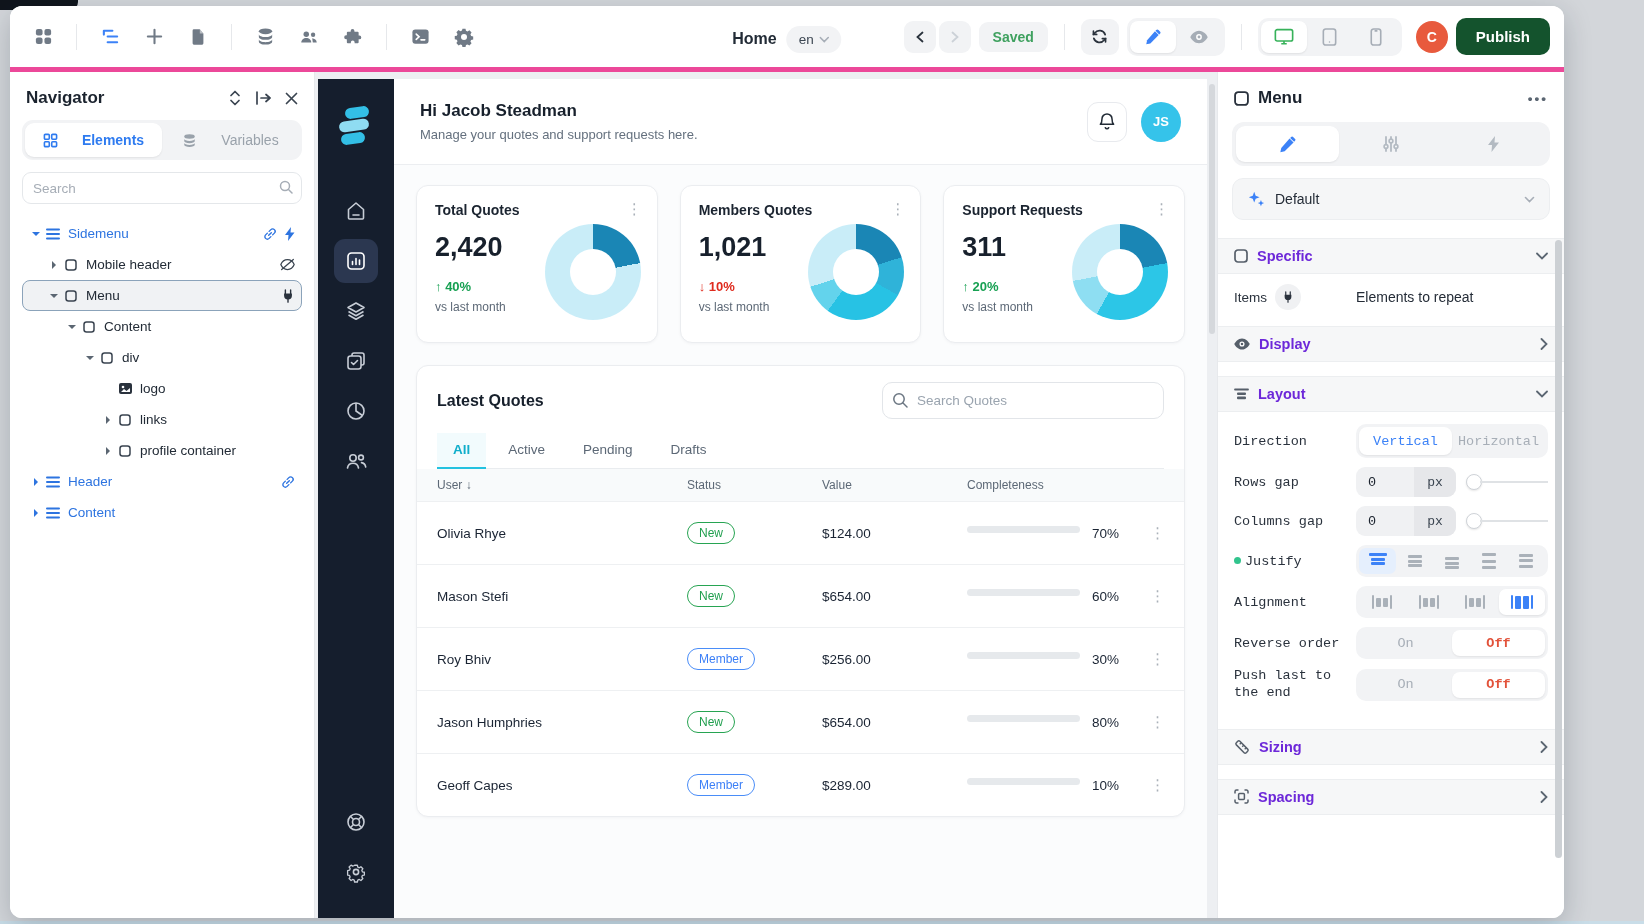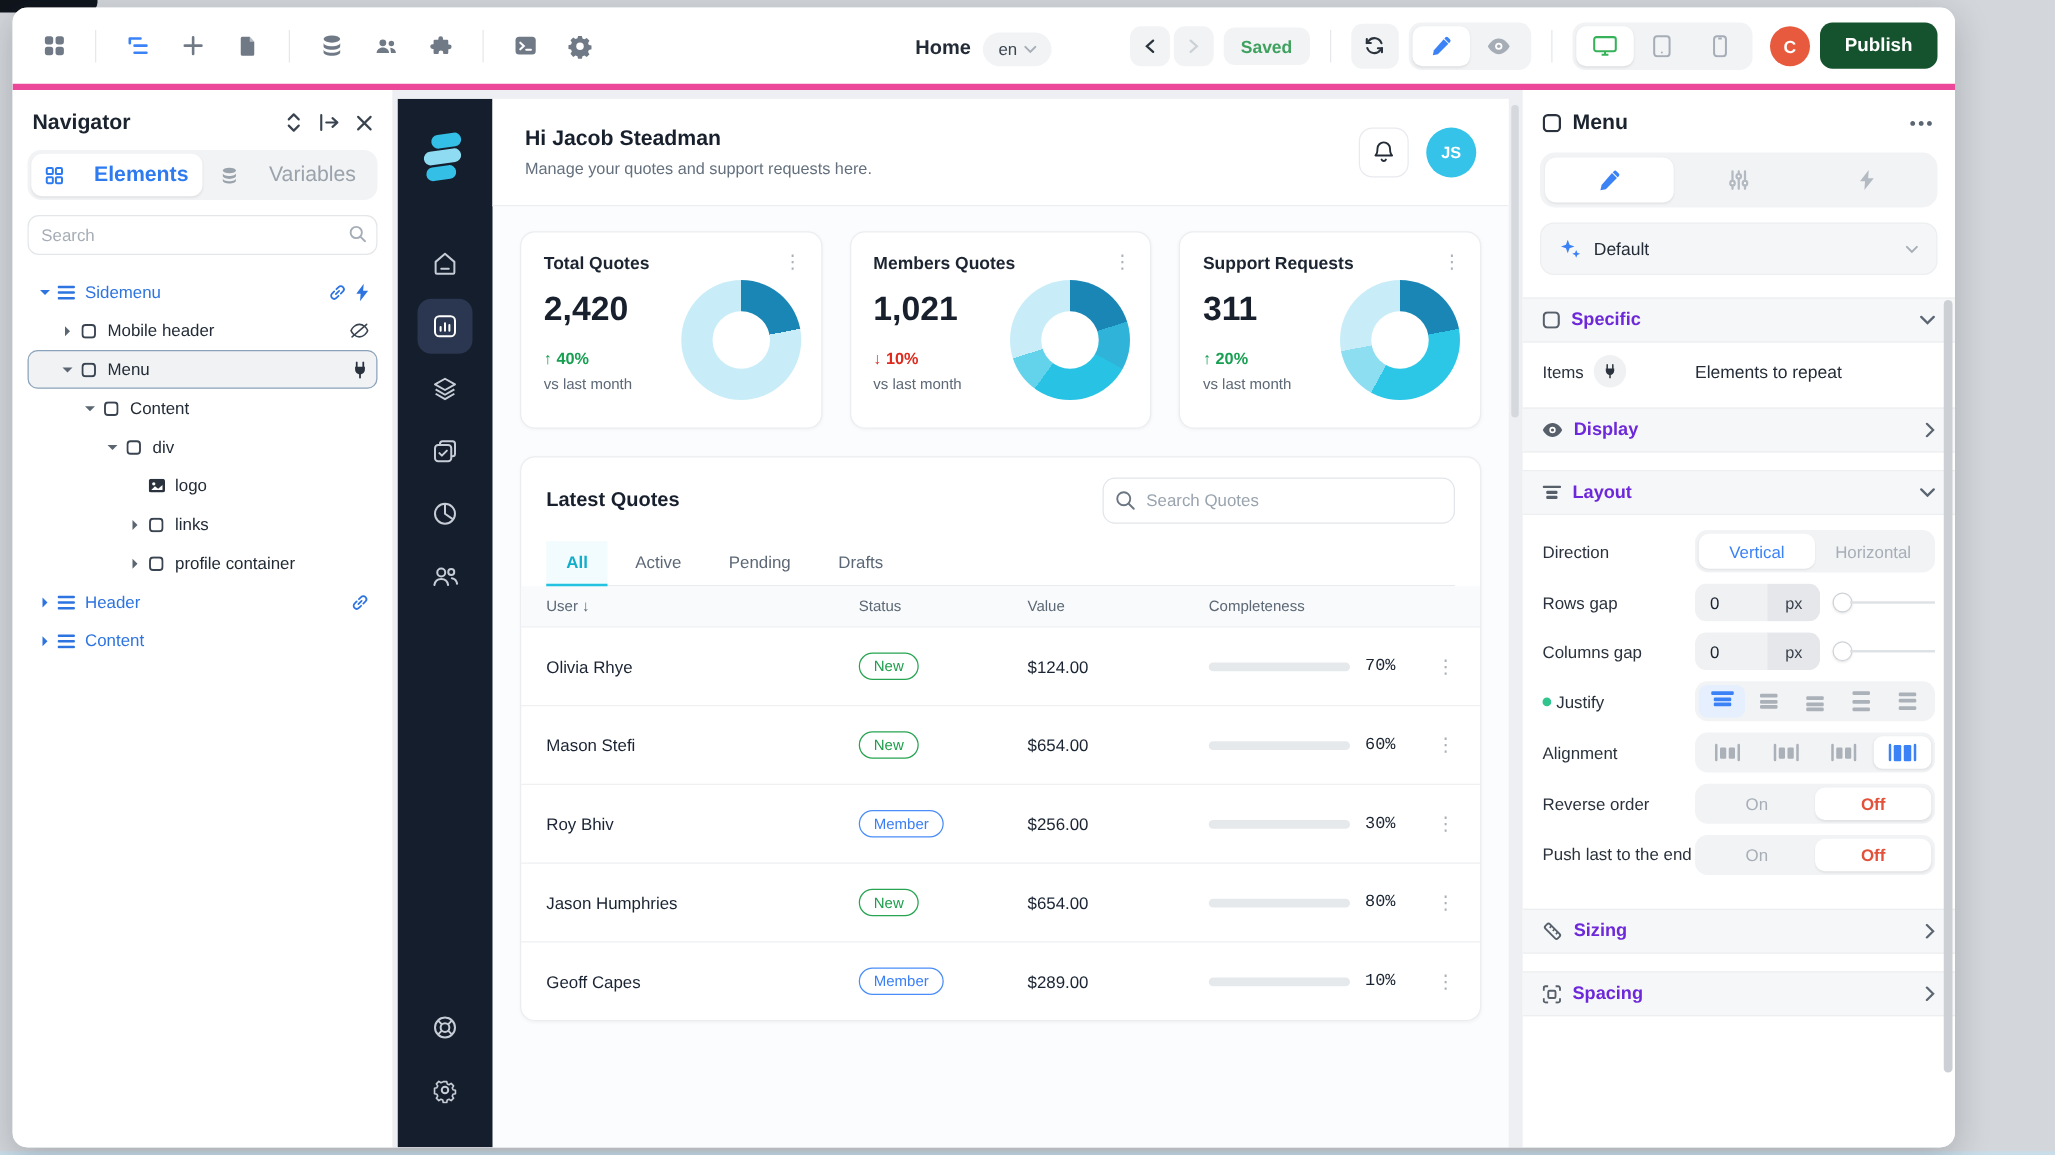--- a/index.html
+++ b/index.html
@@ -33,21 +33,21 @@
   .publish-btn { background:#14532d; color:#fff; border:none; font-family:inherit; font-size:15px; font-weight:bold; border-radius:10px; padding:10px 20px; cursor:pointer; }
 
   .main { flex:1; display:flex; min-height:0; }
 
   
   .navigator { width:305px; flex:0 0 305px; background:#fff; border-right:1px solid #e7e9ec; padding:14px 12px; }
   .nav-head { display:flex; align-items:center; margin:2px 4px 12px; }
   .nav-title { font-size:17px; font-weight:bold; color:#1b232e; }
   .nav-head-icons { margin-left:auto; display:flex; gap:14px; color:#3a4450; align-items:center; }
   .nav-tabs { background:#f2f3f5; border-radius:11px; padding:3px; display:flex; margin-bottom:12px; }
-  .nav-tab { flex:1; height:34px; border-radius:9px; display:flex; align-items:center; justify-content:center; gap:24px; font-size:17px; color:#9aa2ab; }
+  .nav-tab { flex:1; height:34px; border-radius:9px; display:flex; align-items:center; justify-content:center; gap:24px; font-size:14px; color:#9aa2ab; }
   .nav-tab.on { background:#fff; color:#2e7bf0; box-shadow:0 1px 2px rgba(0,0,0,.07); font-weight:bold; }
   .nav-search { position:relative; margin-bottom:14px; }
   .nav-search input { width:100%; height:32px; border:1px solid #e4e7ea; border-radius:9px; padding:0 30px 0 10px; font-family:inherit; font-size:13.5px; color:#333; background:#fff; }
   .nav-search input::placeholder { color:#a6adb6; }
   .nav-search .mag { position:absolute; right:9px; top:8px; color:#a6adb6; }
 
   .tree { font-size:13.5px; }
   .tree-row { height:31px; display:flex; align-items:center; padding-left:calc(6px + var(--d)*18px); padding-right:6px; border:1.5px solid transparent; border-radius:8px; }
   .tree-row.selected { background:#f0f2f4; border-color:#8ba3ba; }
   .caret { width:14px; flex:0 0 14px; display:flex; justify-content:center; }
@@ -105,42 +105,42 @@
   .q-tabs { display:flex; gap:6px; border-bottom:1px solid #e9ecef; }
   .q-tab { padding:9px 16px 11px; font-size:13.5px; color:#5c6876; position:relative; }
   .q-tab.on { color:#10aecb; background:#f2fbfd; font-weight:bold; }
   .q-tab.on::after { content:""; position:absolute; left:0; right:0; bottom:-1px; height:2px; background:#23c2e0; }
   .q-table { margin:0 -20px; }
   .q-thead { display:grid; grid-template-columns:250px 135px 145px 1fr 46px; background:#f8fafb; padding:9px 20px; font-size:12px; color:#5c6876; }
   .q-row { display:grid; grid-template-columns:250px 135px 145px 1fr 46px; align-items:center; padding:0 20px; height:63px; border-top:1px solid #eef0f2; font-size:13.5px; color:#1a2433; }
   .pill { display:inline-block; border-radius:14px; padding:3px 11px; font-size:12px; background:#fff; }
   .pill.new { border:1px solid #27a452; color:#1f9e4d; }
   .pill.member { border:1px solid #4a8df8; color:#3b7ff7; }
-  .prog-wrap { display:flex; align-items:center; gap:12px;font-family:Liberation Mono, monospace; }
+  .prog-wrap { display:flex; gap:12px; }
   .prog-track { width:113px; height:7px; border-radius:4px; background:#e6e9ec; overflow:hidden; }
   .prog-fill { height:100%; border-radius:4px; background:#35c8ea; }
   .row-kebab { color:#aab1b9; text-align:right; font-size:15px; }
 
   
   .inspector { width:347px; flex:0 0 347px; background:#fff; border-left:1px solid #e7e9ec; position:relative; overflow:hidden; font-size:13.5px; }
   .insp-scroll { position:absolute; right:2px; top:168px; width:7px; height:618px; border-radius:4px; background:#ccd0d4; }
   .insp-head { display:flex; align-items:center; gap:9px; padding:16px 16px 10px; }
   .insp-title { font-size:17px; font-weight:bold; color:#1b232e; }
   .insp-kebab { margin-left:auto; color:#5b6672; font-weight:bold; letter-spacing:2px; }
   .insp-tabs { margin:4px 14px 12px; background:#f2f3f5; border-radius:12px; padding:4px; display:flex; }
   .insp-tab { flex:1; height:36px; border-radius:9px; display:flex; align-items:center; justify-content:center; color:#b3bac2; }
   .insp-tab.on { background:#fff; color:#3c82f7; box-shadow:0 1px 2px rgba(0,0,0,.07); }
   .style-src { margin:0 14px 18px; background:#f5f6f7; border:1px solid #eceef0; border-radius:11px; height:42px; display:flex; align-items:center; gap:10px; padding:0 14px; color:#242c37; font-size:14px; }
   .style-src .chev { margin-left:auto; color:#a7aeb7; }
 
   .sec-head { background:#f6f7f8; border-top:1px solid #eceef0; border-bottom:1px solid #eceef0; height:36px; display:flex; align-items:center; gap:9px; padding:0 16px; }
   .sec-title { font-weight:bold; font-size:14.5px; color:#6d28d9; }
   .sec-chev { margin-left:auto; color:#5b6672; }
   .sec-icon { color:#565f6a; display:flex; }
-  .sec-body { padding:12px 16px 18px; }
+  .sec-body { padding:12px 16px 18px;font-family:Liberation Mono, monospace; }
   .prop-row { display:flex; align-items:center; min-height:30px; margin-bottom:9px; }
   .prop-label { width:122px; flex:0 0 122px; color:#2a323d; }
   .prop-label .gdot { display:inline-block; width:7px; height:7px; border-radius:50%; background:#31c48d; margin-right:4px; vertical-align:1px; }
   .items-row { display:flex; align-items:center; padding:10px 16px 16px; }
   .items-label { color:#2a323d; display:flex; align-items:center; gap:8px; width:122px; }
   .plug-chip { width:26px; height:26px; border-radius:50%; background:#f0f1f3; display:flex; align-items:center; justify-content:center; color:#2a323d; }
   .items-value { color:#242c37; font-size:14px; }
 
   .dir-seg { flex:1; background:#f2f3f5; border-radius:10px; padding:3px; display:flex; }
   .dir-seg span { flex:1; height:28px; border-radius:8px; display:flex; align-items:center; justify-content:center; font-size:13.5px; color:#a7aeb7; }

